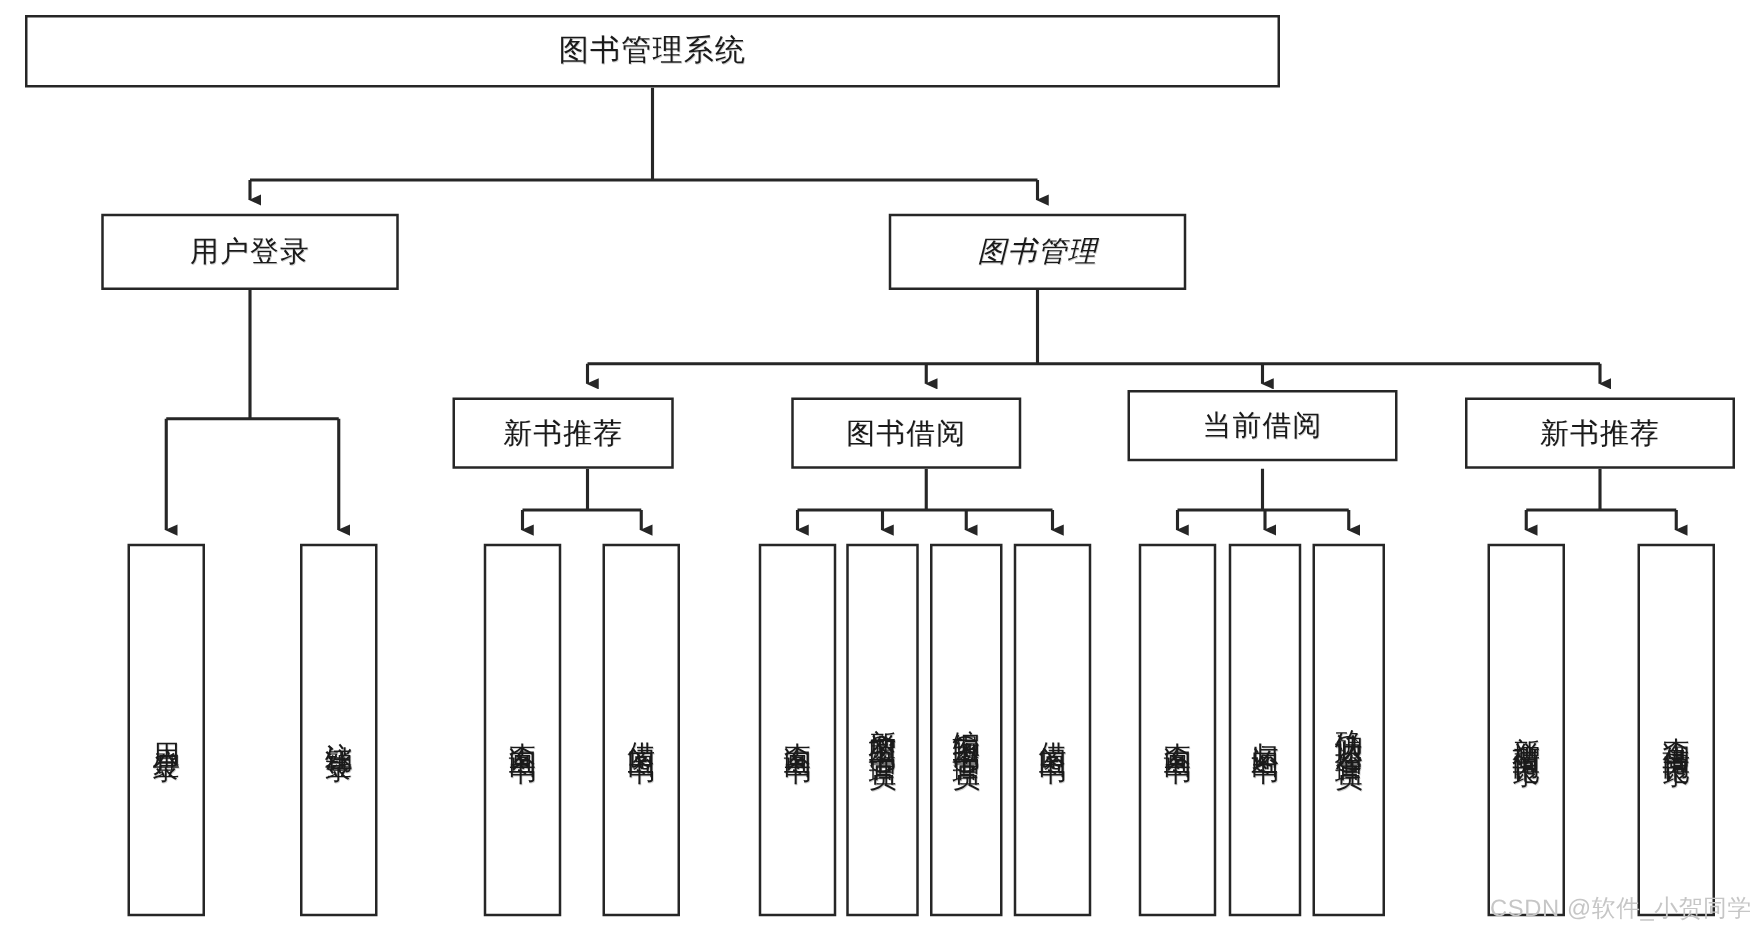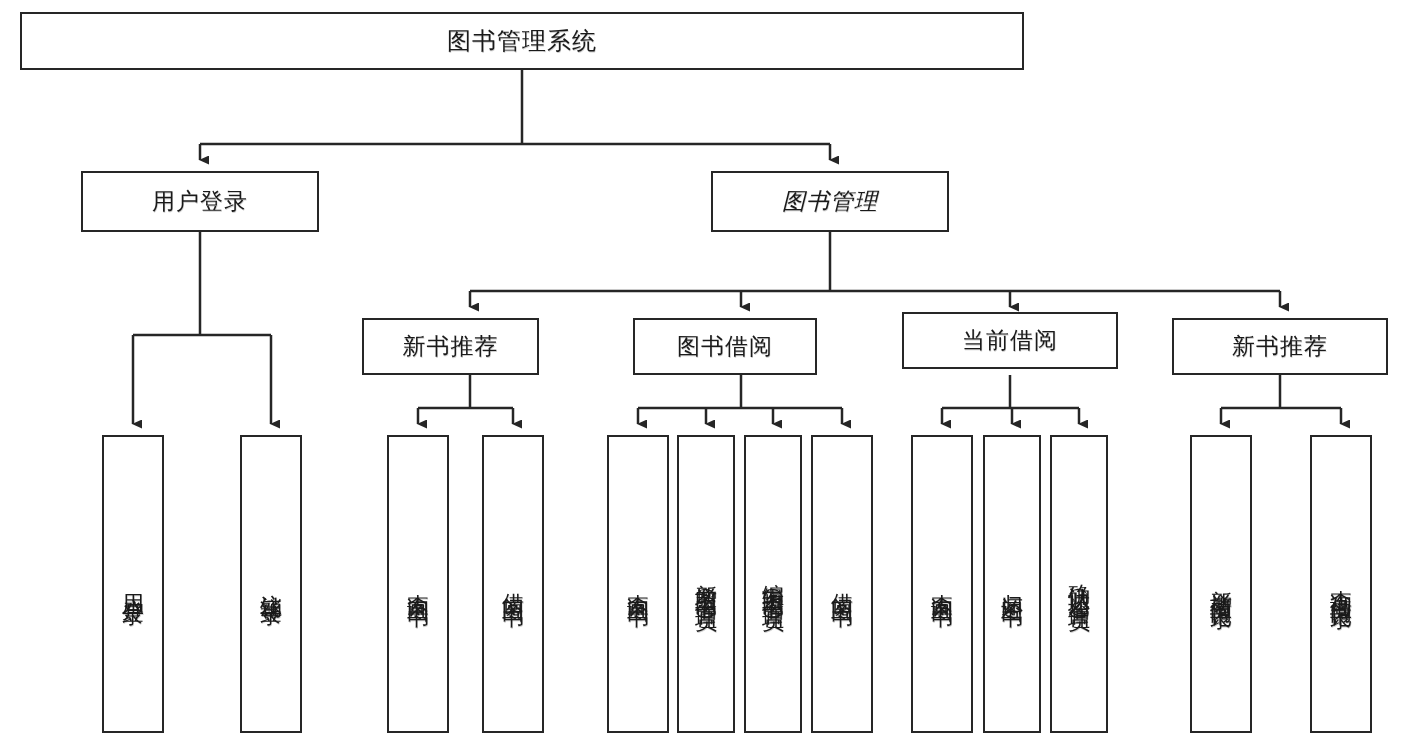--- a/index.html
+++ b/index.html
@@ -167,14 +167,15 @@
         <span class="label">确认归还（管理员）</span>
       </div>
       <div class="node vert" style="left: 1190px; top: 435px; width: 62px; height: 298px;">
         <span class="label">新增借阅记录</span>
       </div>
       <div class="node vert" style="left: 1310px; top: 435px; width: 62px; height: 298px;">
         <span class="label">查询借阅记录</span>
       </div>
     </div>
 
+  <div class="watermark" style="left:1192px; top:714px;">CSDN @软件_小贺同学</div>
 
 </div>
 
 </body></html>

